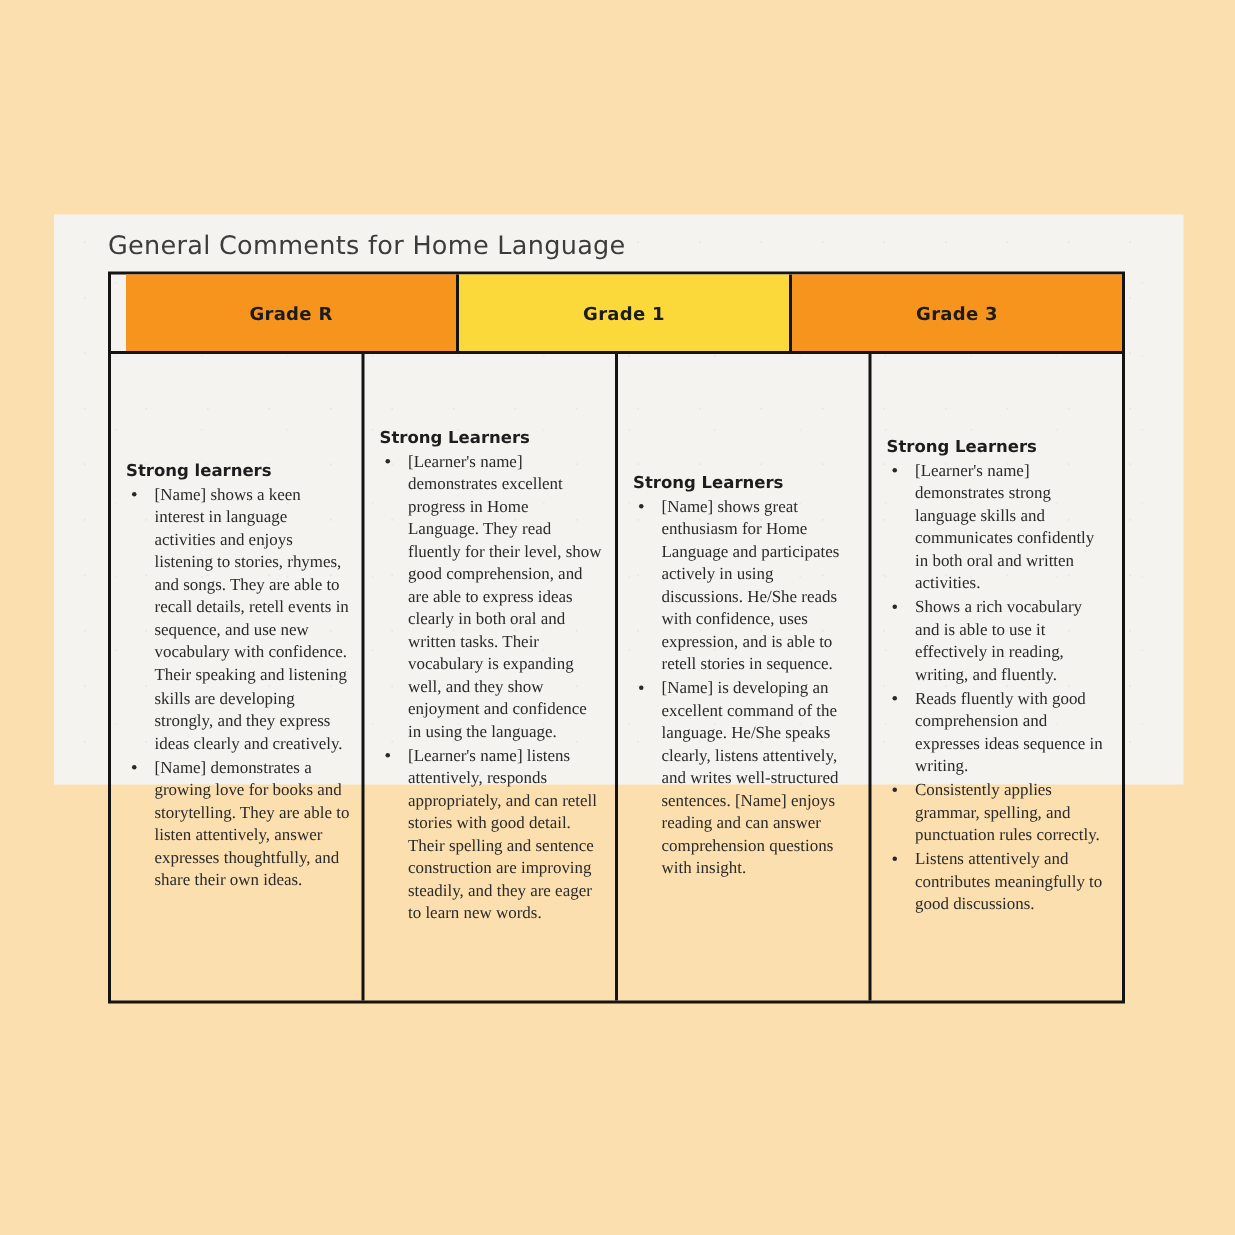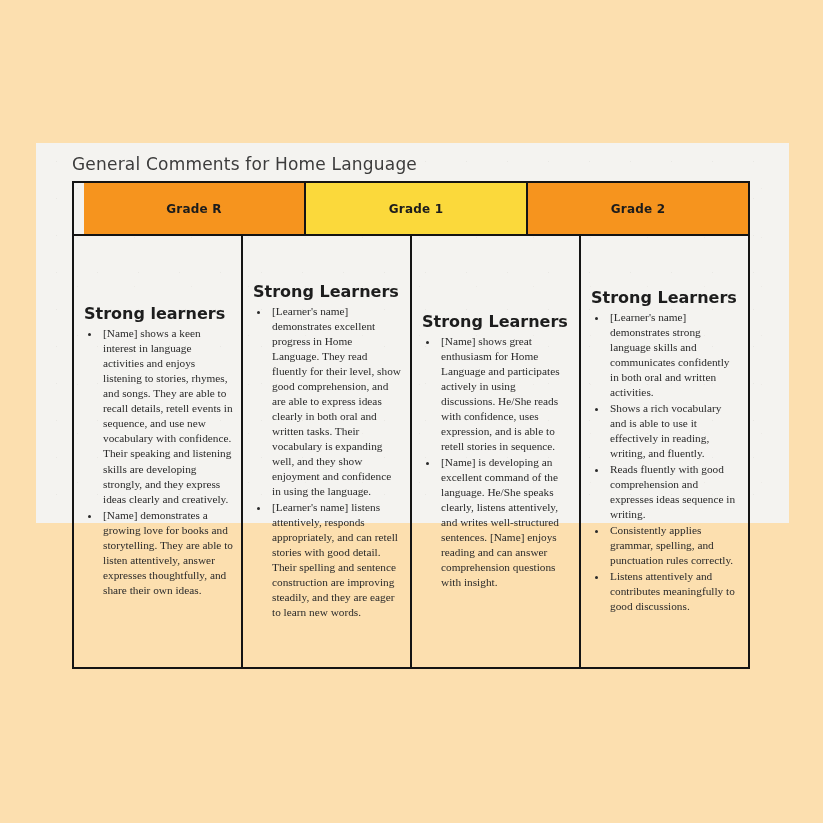--- a/index.html
+++ b/index.html
@@ -67,21 +67,21 @@
     border-right: 2px solid #141414;
     box-sizing: border-box;
     padding: 6px 8px 6px 10px;
     display: flex;
     flex-direction: column;
     justify-content: center;
     overflow: hidden;
   }
   .cell:last-child { border-right: none; }
   .cell-heading {
-    font-size: 16px;
+    font-size: 11px;
     font-weight: bold;
     color: #1d1d1d;
     margin: 0 0 3px 0;
   }
   ul.bullets {
     margin: 0;
     padding: 0 0 0 17px;
     list-style: disc;
   }
   ul.bullets li {
@@ -96,21 +96,21 @@
 </head>
 <body>
 
 <div class="card">
   <h1 class="title">General Comments for Home Language</h1>
 
   <div class="table">
     <div class="header-row">
       <div class="hcell" style="background: rgb(246, 148, 30);">Grade R</div>
       <div class="hcell" style="background: rgb(251, 217, 59);">Grade 1</div>
-      <div class="hcell" style="background: rgb(246, 148, 30);">Grade 2</div>
+      <div class="hcell" style="background: rgb(246, 148, 30);">Grade 3</div>
     </div>
 
     <div class="body-row">
       <div class="cell">
         <div class="cell-heading">Strong learners</div>
         <ul class="bullets">
             <li>[Name] shows a keen interest in language activities and enjoys listening to stories, rhymes, and songs. They are able to recall details, retell events in sequence, and use new vocabulary with confidence. Their speaking and listening skills are developing strongly, and they express ideas clearly and creatively.</li>
             <li>[Name] demonstrates a growing love for books and storytelling. They are able to listen attentively, answer expresses thoughtfully, and share their own ideas.</li>
           </ul>
       </div>

